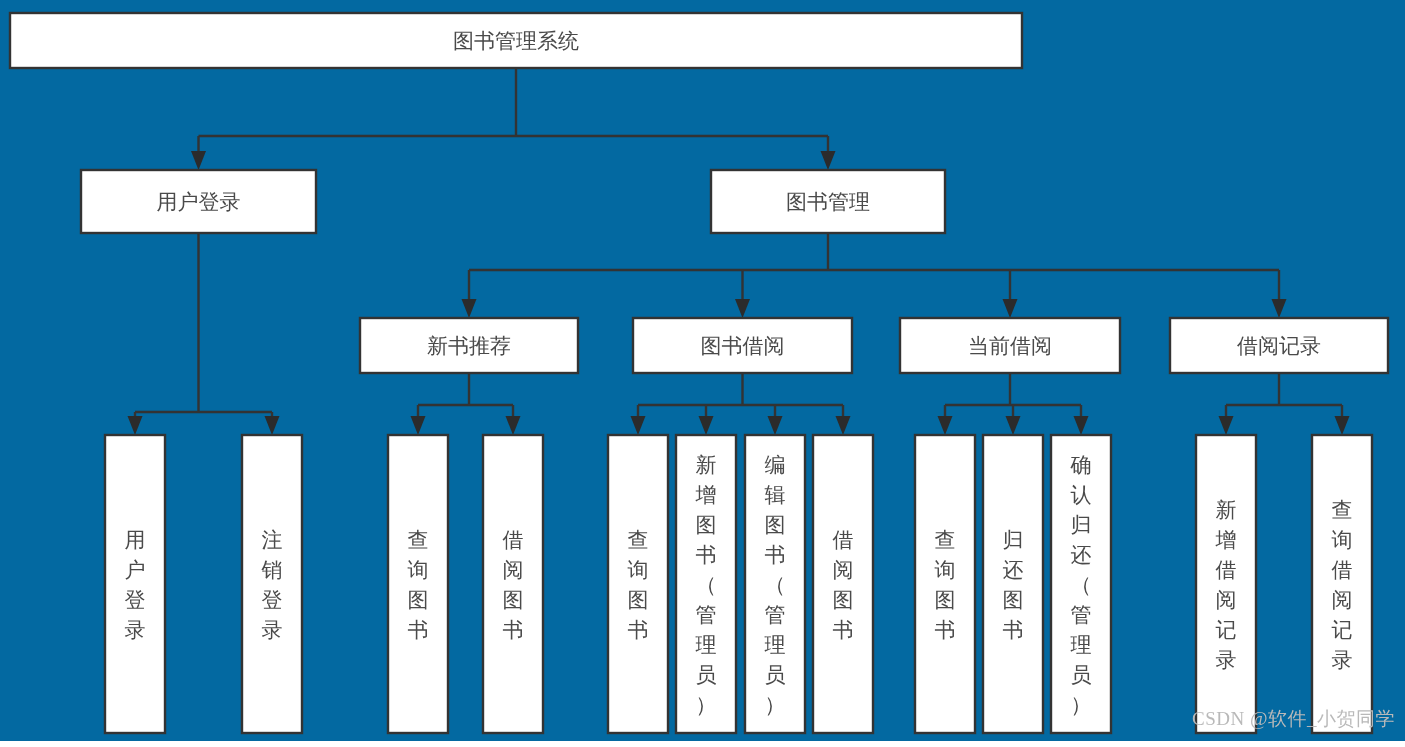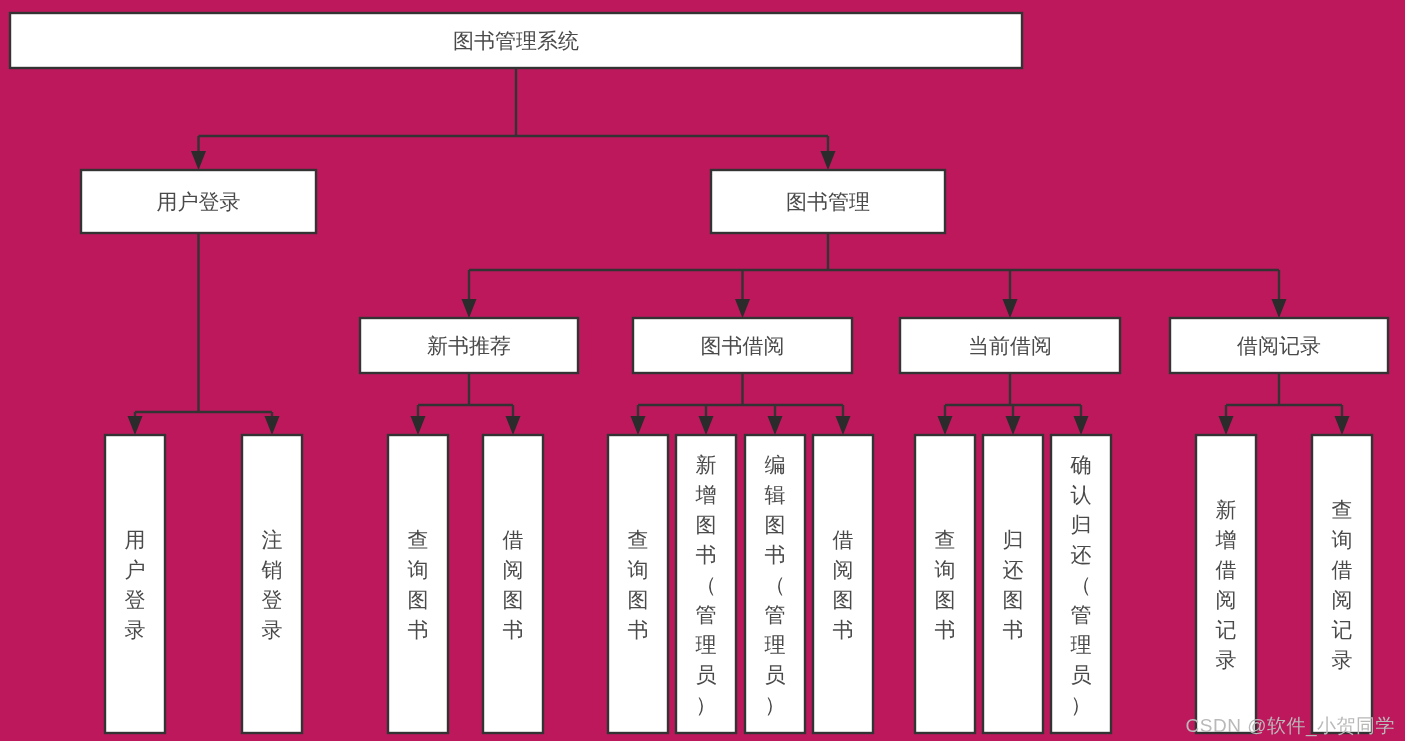--- a/index.html
+++ b/index.html
@@ -8,21 +8,21 @@
     padding: 0;
     background: #ffffff;
   }
   body {
     font-family: "DejaVu Sans", "Liberation Sans", sans-serif;
   }
   #diagram-root {
     position: relative;
     width: 1405px;
     height: 741px;
-    background: #be185d;
+    background: #0369a1;
     overflow: hidden;
   }
   svg#flow {
     position: absolute;
     left: 0;
     top: 0;
     width: 1405px;
     height: 747px;
     display: block;
   }
@@ -50,22 +50,22 @@
   }
   .node-label-vertical {
     fill: #4a4a4a;
     font-family: "DejaVu Sans", "Liberation Sans", sans-serif;
     font-size: 21px;
     text-anchor: middle;
   }
   .watermark {
     position: absolute;
     right: 10px;
-    bottom: 2px;
-    font-family: Liberation Sans, sans-serif;
+    bottom: 9px;
+    font-family: Liberation Serif, serif;
     font-size: 19px;
     color: #b9b9b9;
     letter-spacing: 0.5px;
     white-space: nowrap;
     user-select: none;
   }
 </style>
 </head>
 <body>
 

